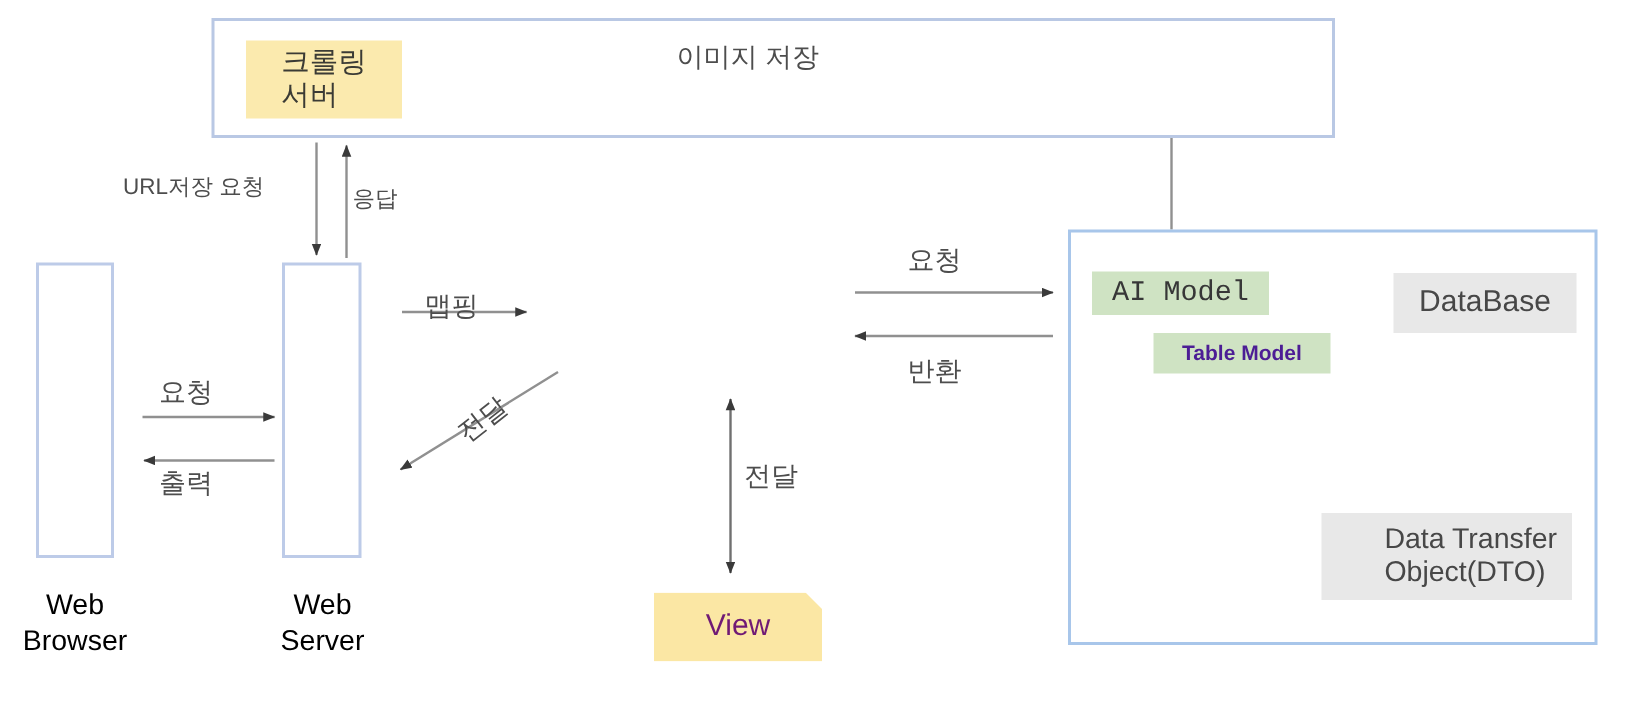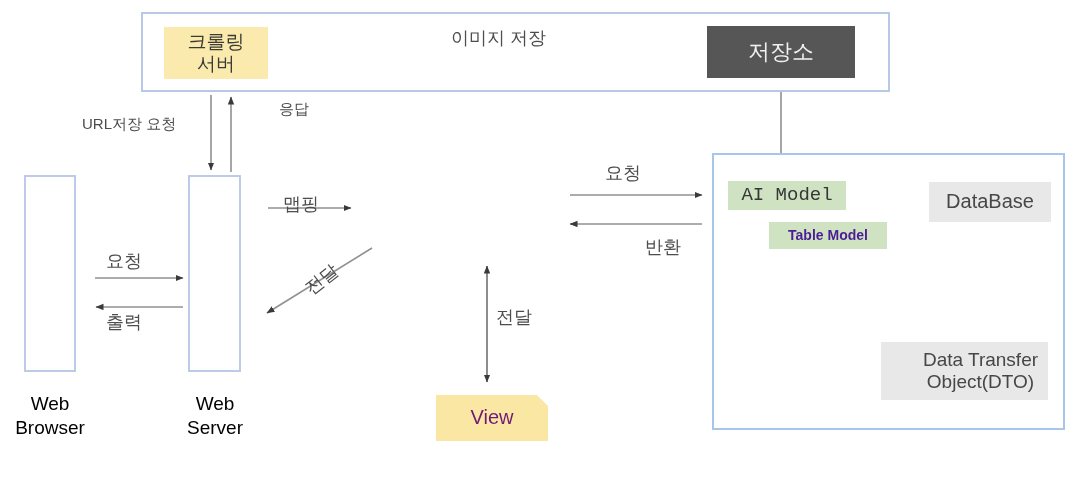--- a/index.html
+++ b/index.html
@@ -22,21 +22,21 @@
   }
   #panel-crawling{left:141px;top:12px;width:749px;height:80px;}
   #panel-ai{left:712px;top:153px;width:353px;height:277px;border-color:#a8c6ea;}
 
   .node{
     position:absolute;
     box-sizing:border-box;
     display:flex;
     align-items:center;
     justify-content:center;
-    text-align:center;
+    text-align:left;
     line-height:1.18;
   }
 
   
   #node-crawling{
     left:164px;top:27px;width:104px;height:52px;
     background:#fbeaae;
     font-size:19px;color:#3b3b35;
   }
   
@@ -105,27 +105,27 @@
   
   .elabel{
     position:absolute;
     font-size:18px;
     color:#4d4d4d;
     white-space:nowrap;
   }
   .elabel.sm{font-size:15px;}
   #lbl-imgsave{left:414px;top:26px;margin-left:37px;}
   #lbl-urlsave{left:82px;top:115px;}
-  #lbl-response{left:235px;top:100px;margin-left:44px;}
+  #lbl-response{left:235px;top:123px;}
   #lbl-req-ws{left:106px;top:249px;}
   #lbl-out-ws{left:106px;top:310px;}
   #lbl-mapping{left:283px;top:192px;}
   #lbl-deliver-c{left:300px;top:281px;transform:rotate(-38deg);transform-origin:left top;}
   #lbl-request-r{left:605px;top:161px;}
-  #lbl-return-r{left:605px;top:235px;margin-left:40px;}
+  #lbl-return-r{left:605px;top:235px;}
   #lbl-deliver-v{left:496px;top:305px;}
 </style>
 </head>
 <body>
 
 <div id="diagram">
 
   <svg class="edges" viewBox="0 0 1088 478">
     <defs>
       <marker id="ah" markerWidth="9" markerHeight="9" refX="7.5" refY="3.2" orient="auto" markerUnits="userSpaceOnUse">
@@ -168,23 +168,20 @@
   <div class="panel" id="panel-crawling"></div>
   <div class="panel" id="panel-ai"></div>
 
   <div class="node" id="node-crawling">
     <span>
       <span>크롤링</span><br>
       <span>서버</span>
     </span>
   </div>
 
-  <div class="node" id="node-storage">
-    <span>저장소</span>
-  </div>
 
   <div class="lifeline" id="node-webbrowser"></div>
   <div class="lifeline-label" id="label-webbrowser">
     <span>Web</span><br>
     <span>Browser</span>
   </div>
 
   <div class="lifeline" id="node-webserver"></div>
   <div class="lifeline-label" id="label-webserver">
     <span>Web</span><br>

